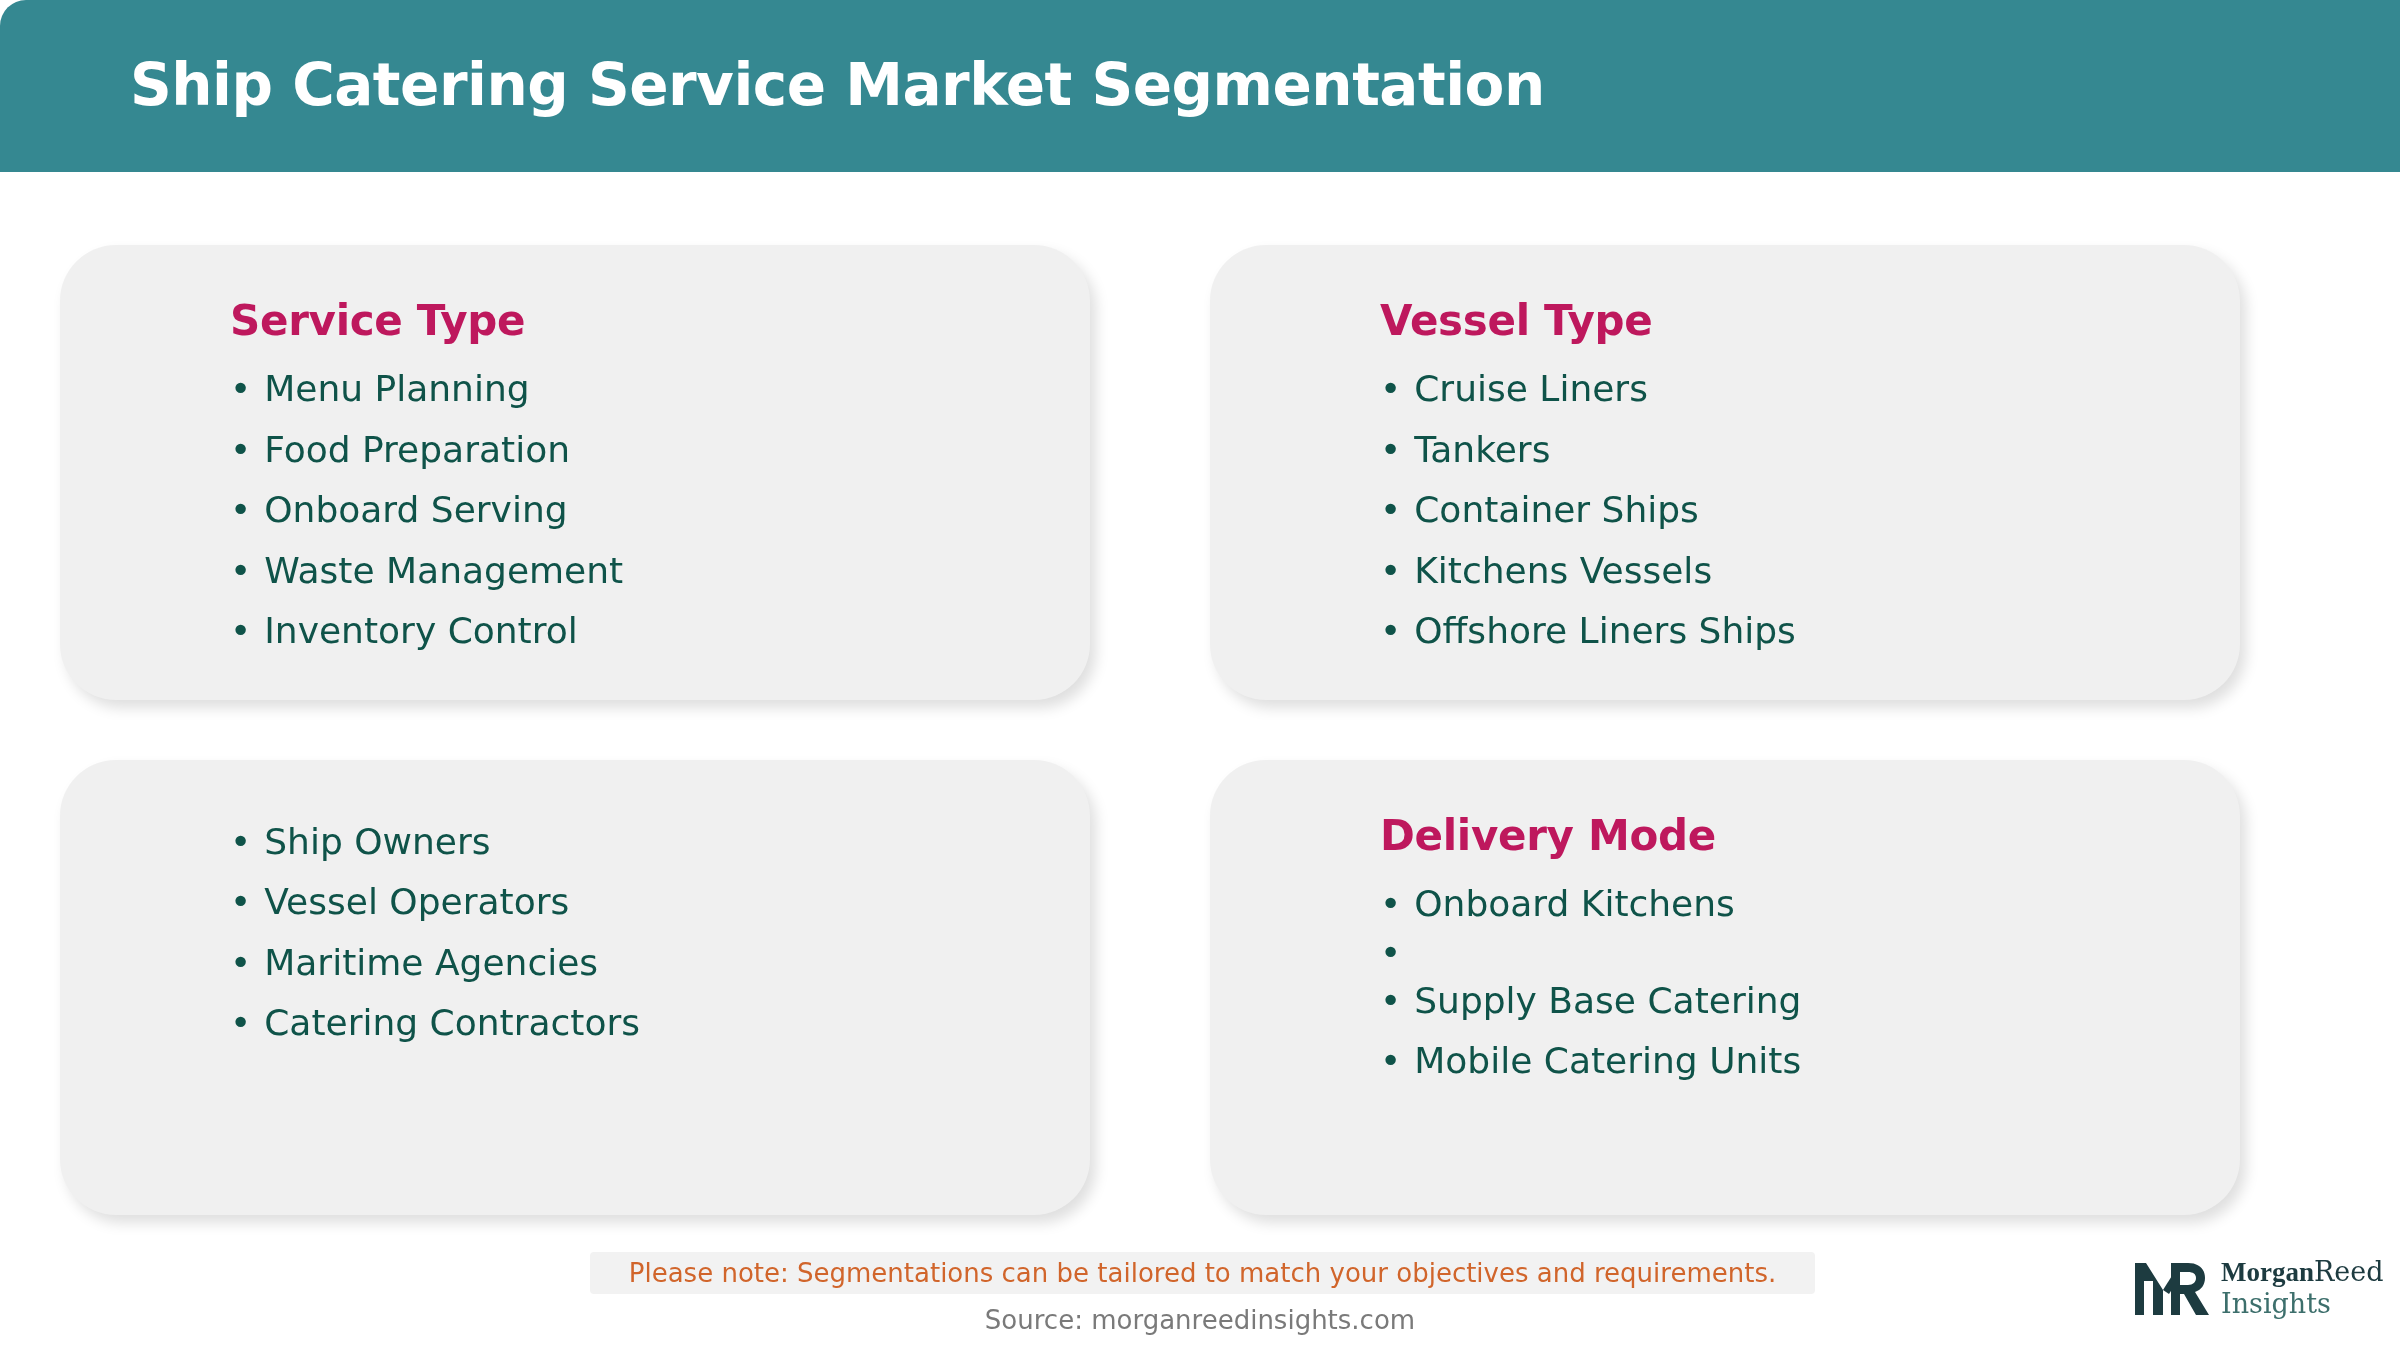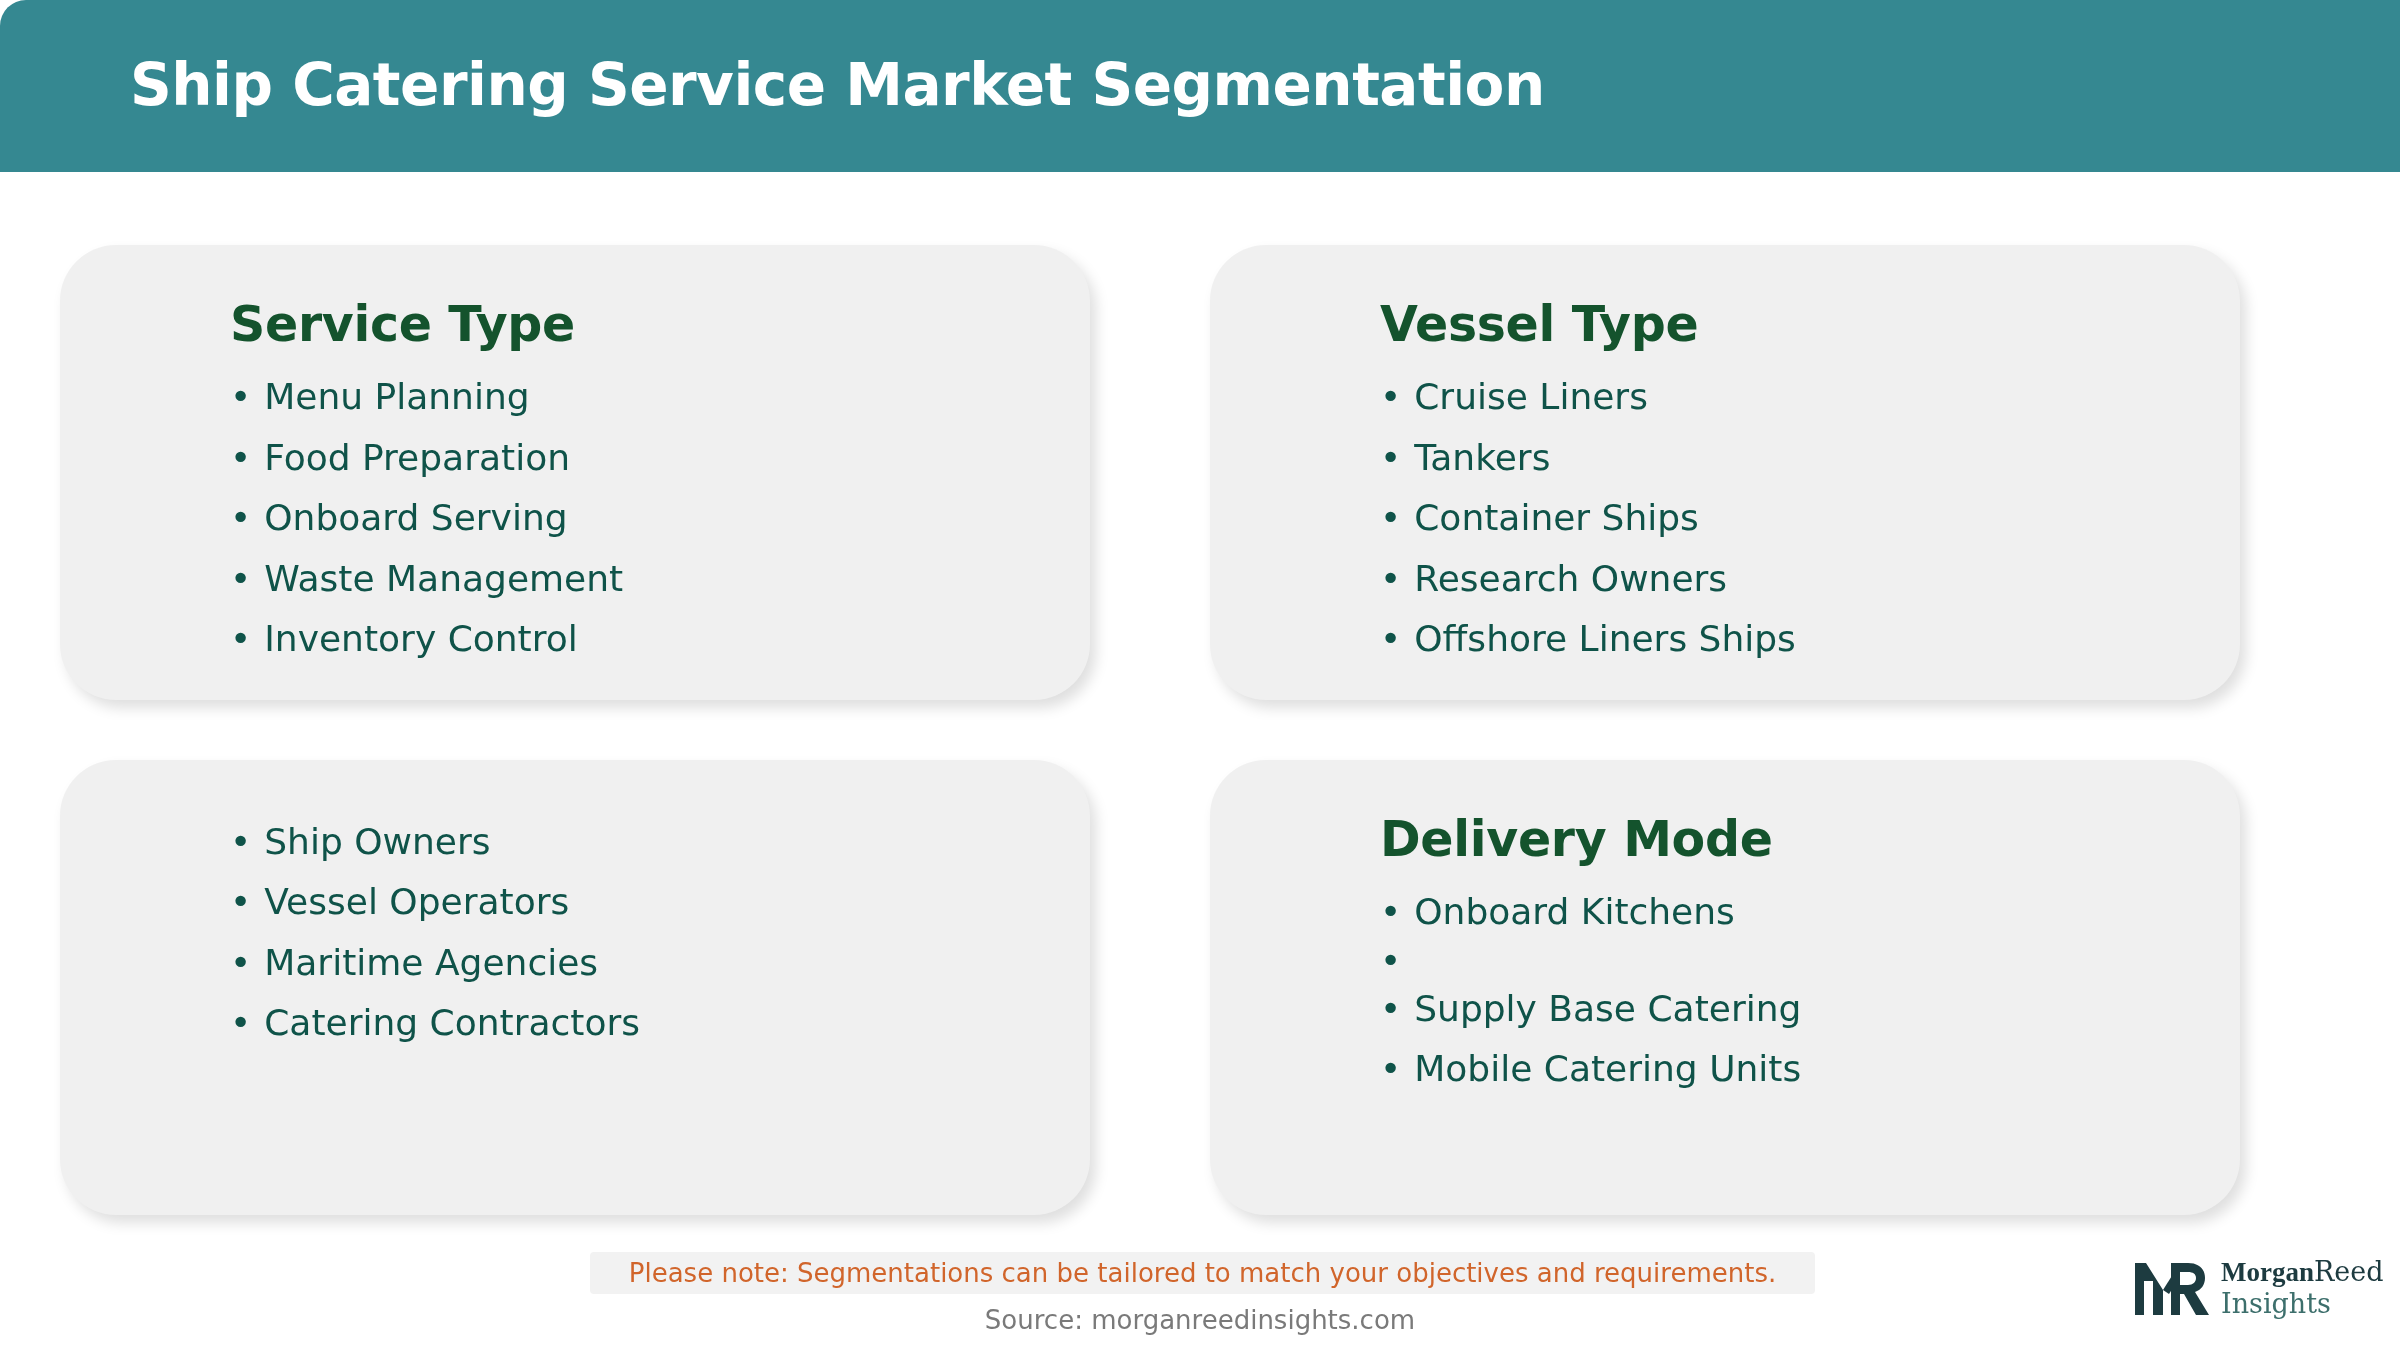--- a/index.html
+++ b/index.html
@@ -58,22 +58,22 @@
 
   .seg-card {
     position: relative;
     background: #f0f0f0;
     border-radius: 56px;
     box-shadow: 6px 8px 14px rgba(0,0,0,0.13);
     padding: 52px 60px 40px 170px;
   }
 
   .card-title {
-    color: #14532d;
-    font-size: 49px;
+    color: #be185d;
+    font-size: 42px;
     font-weight: bold;
     letter-spacing: -0.3px;
     line-height: 1.15;
     margin-bottom: 14px;
     white-space: nowrap;
   }
 
   .card-list {
     list-style: none;
   }
@@ -206,21 +206,21 @@
         <li>
             <span class="bullet-dot">•</span>
             <span>Tankers</span>
           </li>
         <li>
             <span class="bullet-dot">•</span>
             <span>Container Ships</span>
           </li>
         <li>
             <span class="bullet-dot">•</span>
-            <span>Research Owners</span>
+            <span>Kitchens Vessels</span>
           </li>
         <li>
             <span class="bullet-dot">•</span>
             <span>Offshore Liners Ships</span>
           </li>
       </ul>
     </div>
 
     <div class="seg-card">
       <ul class="card-list">

